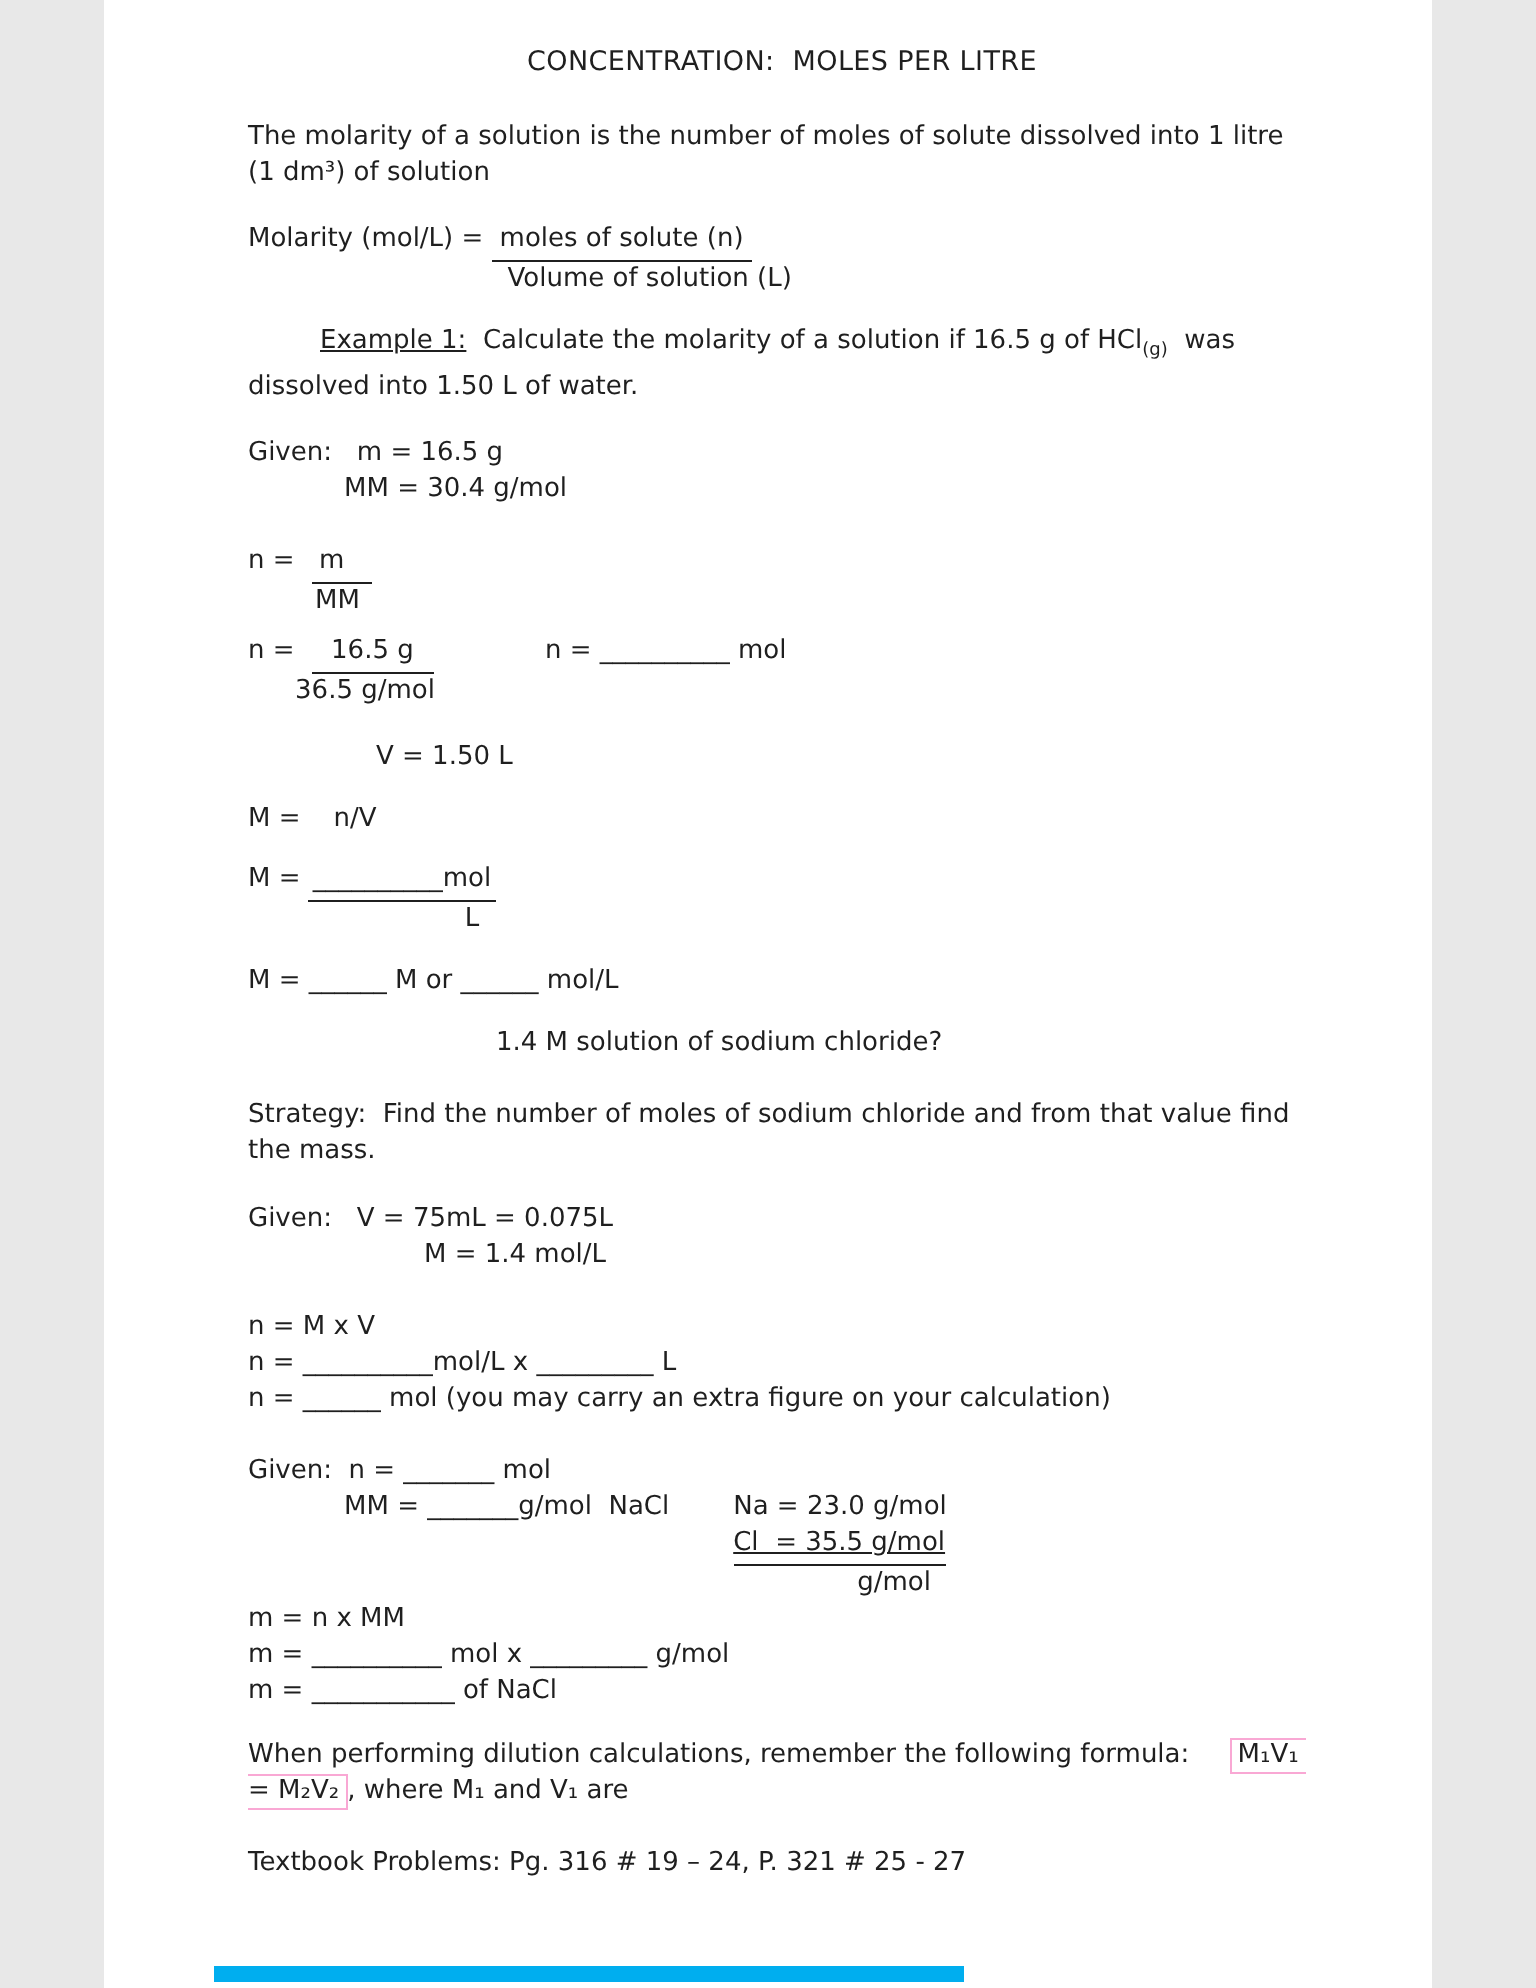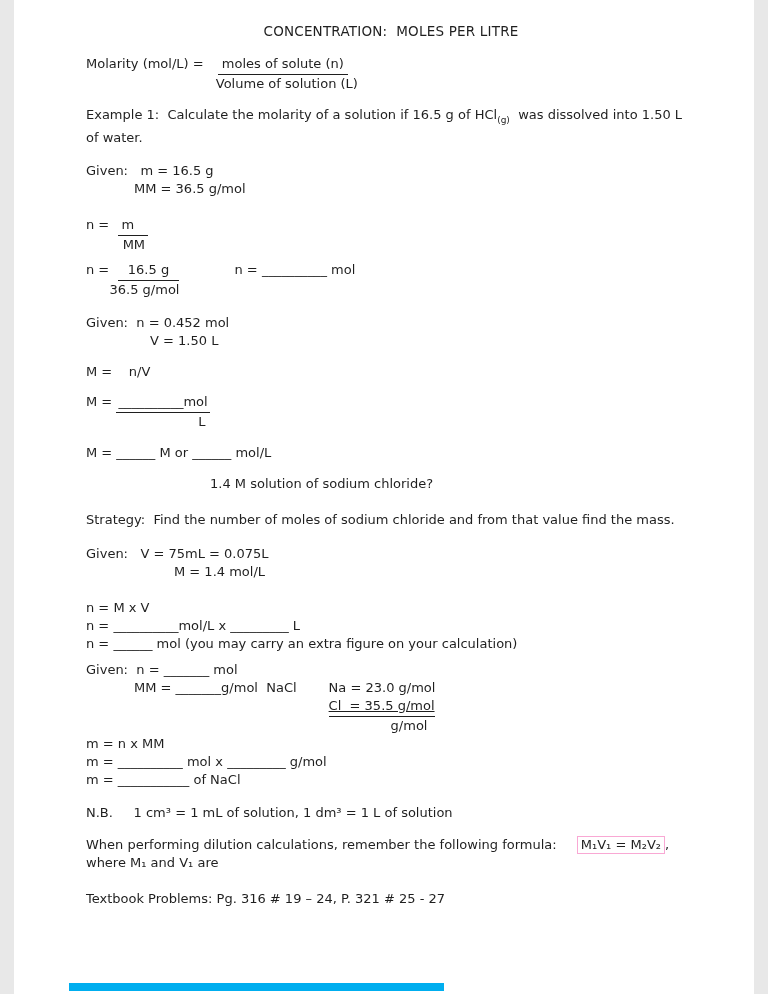--- a/index.html
+++ b/index.html
@@ -1,66 +1,66 @@
 <!DOCTYPE html>
 <html><head>
 <meta charset="utf-8">
 <style>
   html,body{margin:0;padding:0;background:#e8e8e8;}
   .page{
-    width:740px;height:994px;box-sizing:border-box;position:relative;
+    width:664px;height:994px;box-sizing:border-box;position:relative;
     margin:0 auto;background:#ffffff;color:#1f1f1f;
     font-family:"DejaVu Sans",sans-serif;font-size:13px;line-height:18px;
     padding:22px 58px 0 72px;overflow:hidden;
   }
   [data-bind]{white-space:pre-wrap;}
   .title{text-align:center;font-size:13.5px;letter-spacing:.2px;}
   .line{margin:0;}
   .row{display:flex;align-items:flex-start;}
-  .u{}
-  .frac{display:inline-block;vertical-align:top;text-align:center;}
+  .u{text-decoration:underline;margin-left:36px;}
+  .frac{display:inline-block;vertical-align:top;}
   .bar{display:inline-block;border-bottom:1.2px solid #1f1f1f;padding:0 4px 1px 4px;}
   .den{display:block;}
   .box{border:1px solid #f9a8d4;padding:0 3px 1px 3px;margin-left:16px;}
   .sumline{display:inline-block;border-bottom:1.2px solid #1f1f1f;padding-bottom:1px;text-decoration:underline;}
   .bottom-bar{position:absolute;left:55px;bottom:3px;width:375px;height:8px;background:#00AEEF;}
 </style>
 </head>
 <body>
 
 <div class="page">
 
   <div class="title" data-bind="title">CONCENTRATION:  MOLES PER LITRE</div>
 
+  <div class="line" style="margin-top:20px"><span data-bind="intro">The molarity of a solution is the number of moles of solute dissolved into 1 litre (1 dm³) of solution</span></div>
 
   <div class="row" style="margin-top:15px">
       <span data-bind="molarity.label">Molarity (mol/L) = </span>
       <span class="frac"><span class="bar" data-bind="molarity.numerator">moles of solute (n)</span><span class="den" style="padding-left:8px" data-bind="molarity.denominator">Volume of solution (L)</span></span>
     </div>
 
   <div class="line" style="margin-top:13px"><span class="u" data-bind="example1.label">Example 1:</span><span data-bind="example1.intro_a">  Calculate the molarity of a solution if 16.5 g of HCl</span><sub data-bind="example1.intro_sub" style="font-size:9px">(g)</sub><span data-bind="example1.intro_b">  was dissolved into 1.50 L of water.</span></div>
 
   <div style="margin-top:15px">
     <div class="line" data-bind="example1.given1_line1">Given:   m = 16.5 g</div>
-    <div class="line" style="margin-left:48px" data-bind="example1.given1_line2">MM = 36.5 g/mol</div>
+    <div class="line" style="margin-left:48px" data-bind="example1.given1_line2">MM = 30.4 g/mol</div>
   </div>
 
   <div class="row" style="margin-top:18px">
       <span data-bind="example1.frac1_label">n =  </span>
       <span class="frac"><span class="bar" style="padding-right:14px" data-bind="example1.frac1_num">m</span><span class="den" style="padding-left:2px" data-bind="example1.frac1_den">MM</span></span>
     </div>
 
   <div class="row" style="margin-top:7px">
       <span data-bind="example1.frac2_label">n =  </span>
       <span class="frac"><span class="bar" style="padding:0 10px 1px 10px" data-bind="example1.frac2_num">16.5 g</span><span class="den" style="margin-left:-8px" data-bind="example1.frac2_den">36.5 g/mol</span></span>
       <span style="margin-left:55px" data-bind="example1.frac2_answer">n = __________ mol</span>
     </div>
 
   <div style="margin-top:15px">
-    <div class="line" data-bind="example1.given2_line1">Given:  n = 0.452 mol</div>
     <div class="line" style="margin-left:64px" data-bind="example1.given2_line2">V = 1.50 L</div>
   </div>
 
   <div class="line" style="margin-top:13px" data-bind="example1.m_formula">M =    n/V</div>
 
   <div class="row" style="margin-top:12px">
       <span data-bind="example1.frac3_label">M = </span>
       <span class="frac"><span class="bar" style="padding:0 2px 1px 2px" data-bind="example1.frac3_num">__________mol</span><span class="den" style="padding-left:78px" data-bind="example1.frac3_den">L</span></span>
     </div>
 
@@ -76,36 +76,35 @@
     <div class="line" data-bind="example2.given1_line1">Given:   V = 75mL = 0.075L</div>
     <div class="line" style="margin-left:88px" data-bind="example2.given1_line2">M = 1.4 mol/L</div>
   </div>
 
   <div style="margin-top:18px">
     <div class="line" data-bind="example2.n_formula">n = M x V</div>
     <div class="line" data-bind="example2.n_calc">n = __________mol/L x _________ L</div>
     <div class="line" data-bind="example2.n_answer">n = ______ mol (you may carry an extra figure on your calculation)</div>
   </div>
 
-  <div style="margin-top:8px">
+  <div style="margin-top:18px">
     <div class="line" data-bind="example2.given2_line1">Given:  n = _______ mol</div>
     <div class="row">
       <span style="margin-left:48px" data-bind="example2.given2_line2">MM = _______g/mol  NaCl</span>
       <div style="margin-left:32px">
         <div class="line" data-bind="example2.na_mass">Na = 23.0 g/mol</div>
         <div class="line"><span class="sumline" data-bind="example2.cl_mass">Cl  = 35.5 g/mol</span></div>
         <div class="line" style="padding-left:62px" data-bind="example2.sum_mass">g/mol</div>
       </div>
     </div>
     <div class="line" data-bind="example2.m_formula">m = n x MM</div>
     <div class="line" data-bind="example2.m_calc">m = __________ mol x _________ g/mol</div>
     <div class="line" data-bind="example2.m_answer">m = ___________ of NaCl</div>
   </div>
 
-  <div class="line" style="margin-top:15px" data-bind="nb">N.B.     1 cm³ = 1 mL of solution, 1 dm³ = 1 L of solution</div>
 
   <div style="margin-top:14px">
     <div class="line"><span data-bind="dilution.before">When performing dilution calculations, remember the following formula: </span><span class="box" data-bind="dilution.formula">M₁V₁ = M₂V₂</span><span data-bind="dilution.after">, where M₁ and V₁ are</span></div>
   </div>
 
   <div class="line" style="margin-top:18px" data-bind="footer">Textbook Problems: Pg. 316 # 19 – 24, P. 321 # 25 - 27</div>
 
   <div class="bottom-bar"></div>
 
 </div>

